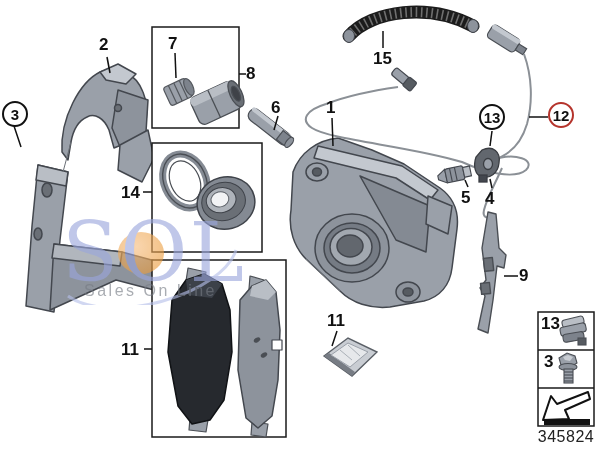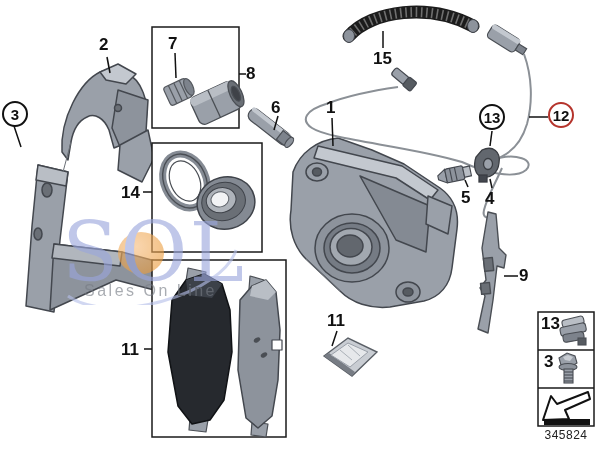--- a/index.html
+++ b/index.html
@@ -5,21 +5,21 @@
   html,body{margin:0;padding:0;background:#fff;}
   .stage{position:relative;width:600px;height:450px;background:#ffffff;overflow:hidden;
          font-family:"Liberation Sans", sans-serif;}
   .art{position:absolute;left:0;top:0;z-index:1;}
   .callout{position:absolute;z-index:4;font-weight:bold;font-size:17px;color:#111;
            line-height:1;user-select:none;}
   .callout.circled{width:22px;height:22px;border:2px solid #111;border-radius:50%;
            display:flex;align-items:center;justify-content:center;font-size:15px;background:rgba(255,255,255,.55);}
   .callout.red{border-color:#b5342c;border-width:2.5px;}
   .legend-num{position:absolute;z-index:4;font-weight:bold;font-size:17px;color:#111;line-height:1;}
-  .drawing-number{position:absolute;z-index:4;font-size:12px;color:#222;width:58px;text-align:center;
+  .drawing-number{position:absolute;z-index:4;font-size:16px;color:#222;width:58px;text-align:center;
            letter-spacing:.5px;font-weight:400;}
   .watermark{position:absolute;left:40px;top:210px;width:200px;height:95px;z-index:3;opacity:.62;pointer-events:none;}
   .wm-logo{position:absolute;left:22px;top:2px;font-family:"DejaVu Serif", serif;font-size:82px;
            font-weight:400;color:#9aa6dd;letter-spacing:2px;line-height:1;z-index:2;}
   .wm-orange{position:absolute;left:78px;top:22px;width:46px;height:42px;border-radius:50%;
            background:radial-gradient(circle at 40% 35%, #f6bd7e, #e8932a);z-index:1;}
   .wm-tagline{position:absolute;left:44px;top:72px;font-size:16px;letter-spacing:2.5px;color:#767b84;z-index:2;white-space:nowrap;}
   .wm-swoosh{position:absolute;left:0;top:0;z-index:0;}
 </style>
 </head>

